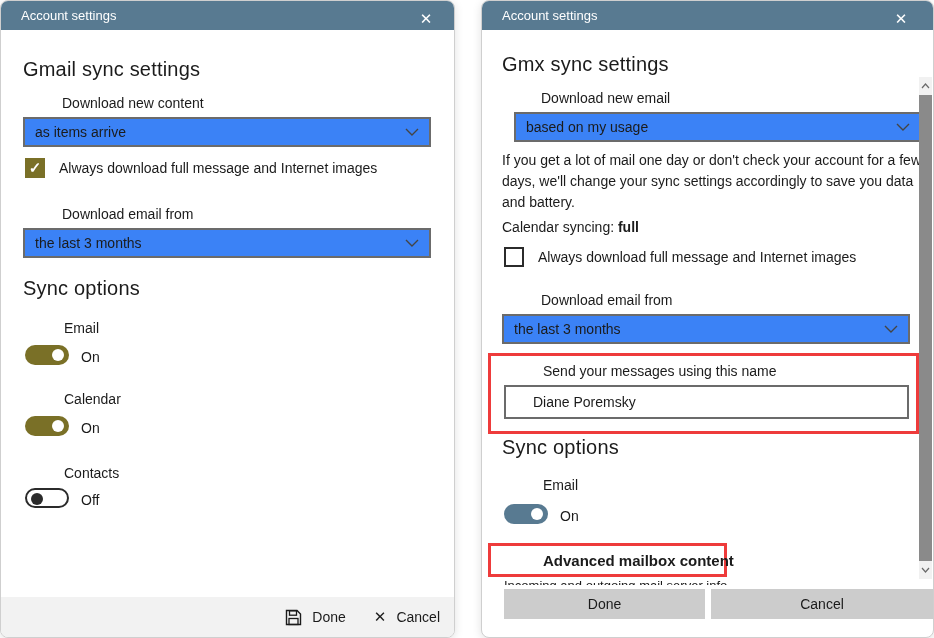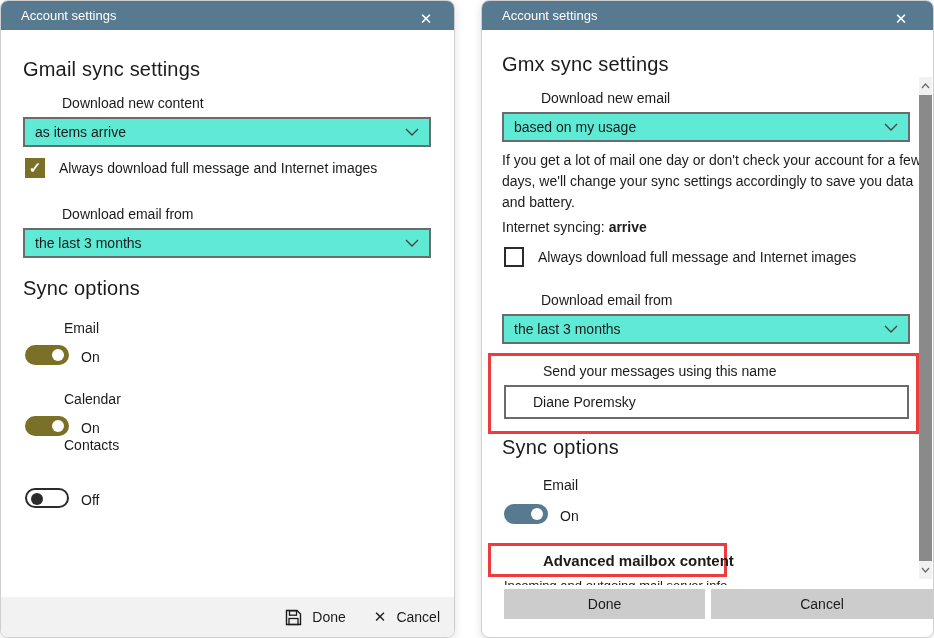--- a/index.html
+++ b/index.html
@@ -15,21 +15,21 @@
               background:#587a91; color:#fff; display:flex; align-items:center; }
   .titlebar .title { font-size:13px; padding-left:20px; }
   .titlebar .close { position:absolute; top:0; height:35px; width:44px; right:6px;
                      display:flex; align-items:center; justify-content:center;
                      font-size:15px; font-weight:300; cursor:default; }
   #right-dialog .titlebar .close { right:10px; }
 
   .h1 { position:absolute; font-size:20px; font-weight:400; letter-spacing:.2px; }
   .lbl { position:absolute; font-size:14px;margin-left:39px; }
 
-  .dropdown { position:absolute; height:30px; border:2px solid #6b6b6b; background:#5eead4;
+  .dropdown { position:absolute; height:30px; border:2px solid #6b6b6b; background:#3b82f6;
               display:flex; align-items:center; font-size:14px; padding:0 10px; }
   .dropdown .dd-text { flex:1 1 auto; }
   .dropdown svg { flex:0 0 auto; }
 
   .checkrow { position:absolute; display:flex; align-items:center; gap:14px; }
   .checkbox { width:20px; height:20px; flex:0 0 auto; display:flex;
               align-items:center; justify-content:center; }
   .checkbox.checked { background:#7a7027; color:#fff; font-size:15px; font-weight:bold; }
   .checkbox.unchecked { background:#fff; border:2px solid #2b2b2b; }
   .checkrow .cb-label { font-size:14px; }
@@ -110,21 +110,21 @@
       <span class="knob"></span>
     </div>
   <div class="toggle-state" style="left:80px; top:348px;">On</div>
 
   <div class="lbl" style="left:24px; top:390px;">Calendar</div>
   <div class="toggle on-olive" style="left:24px; top:415px;">
       <span class="knob"></span>
     </div>
   <div class="toggle-state" style="left:80px; top:419px;">On</div>
 
-  <div class="lbl" style="left:24px; top:436px;text-align:center;">Contacts</div>
+  <div class="lbl" style="left:24px; top:464px;text-align:center;">Contacts</div>
   <div class="toggle off" style="left:24px; top:487px;">
       <span class="knob"></span>
     </div>
   <div class="toggle-state" style="left:80px; top:491px;">Off</div>
 
   <div class="footer-left">
     <div class="footer-btn">
       <svg width="17" height="17" viewBox="0 0 17 17">
         <path d="M1.5 1.5 H12 L15.5 5 V15.5 H1.5 Z" fill="none" stroke="#1b1b1b" stroke-width="1.4"></path>
         <rect x="4.5" y="1.8" width="7" height="4.4" fill="none" stroke="#1b1b1b" stroke-width="1.3"></rect>
@@ -141,31 +141,31 @@
 
 <div class="dialog" id="right-dialog">
   <div class="titlebar">
     <span class="title">Account settings</span>
     <span class="close">✕</span>
   </div>
 
   <div class="h1" style="left:20px; top:52px;">Gmx sync settings</div>
 
   <div class="lbl" style="left:20px; top:89px;">Download new email</div>
-  <div class="dropdown" style="left:20px; top:111px; width:408px;">
+  <div class="dropdown" style="left:32px; top:111px; width:408px;">
     <span class="dd-text">based on my usage</span>
     <svg width="14" height="9" viewBox="0 0 14 9">
         <polyline points="1,1 7,7 13,1" fill="none" stroke="#444" stroke-width="1.4"></polyline>
       </svg>
   </div>
 
   <div class="para" style="left:20px; top:149px; width:420px;">If you get a lot of mail one day or don't check your account for a few days, we'll change your sync settings accordingly to save you data and battery.</div>
 
   <div class="para" style="left:20px; top:216px;">
-    <span>Internet syncing: </span><span class="bold">arrive</span>
+    <span>Calendar syncing: </span><span class="bold">full</span>
   </div>
 
   <div class="checkrow" style="left:22px; top:246px; width:410px;">
     <span class="checkbox unchecked"></span>
     <span class="cb-label">Always download full message and Internet images</span>
   </div>
 
   <div class="lbl" style="left:20px; top:291px;">Download email from</div>
   <div class="dropdown" style="left:20px; top:313px; width:408px;">
     <span class="dd-text">the last 3 months</span>

